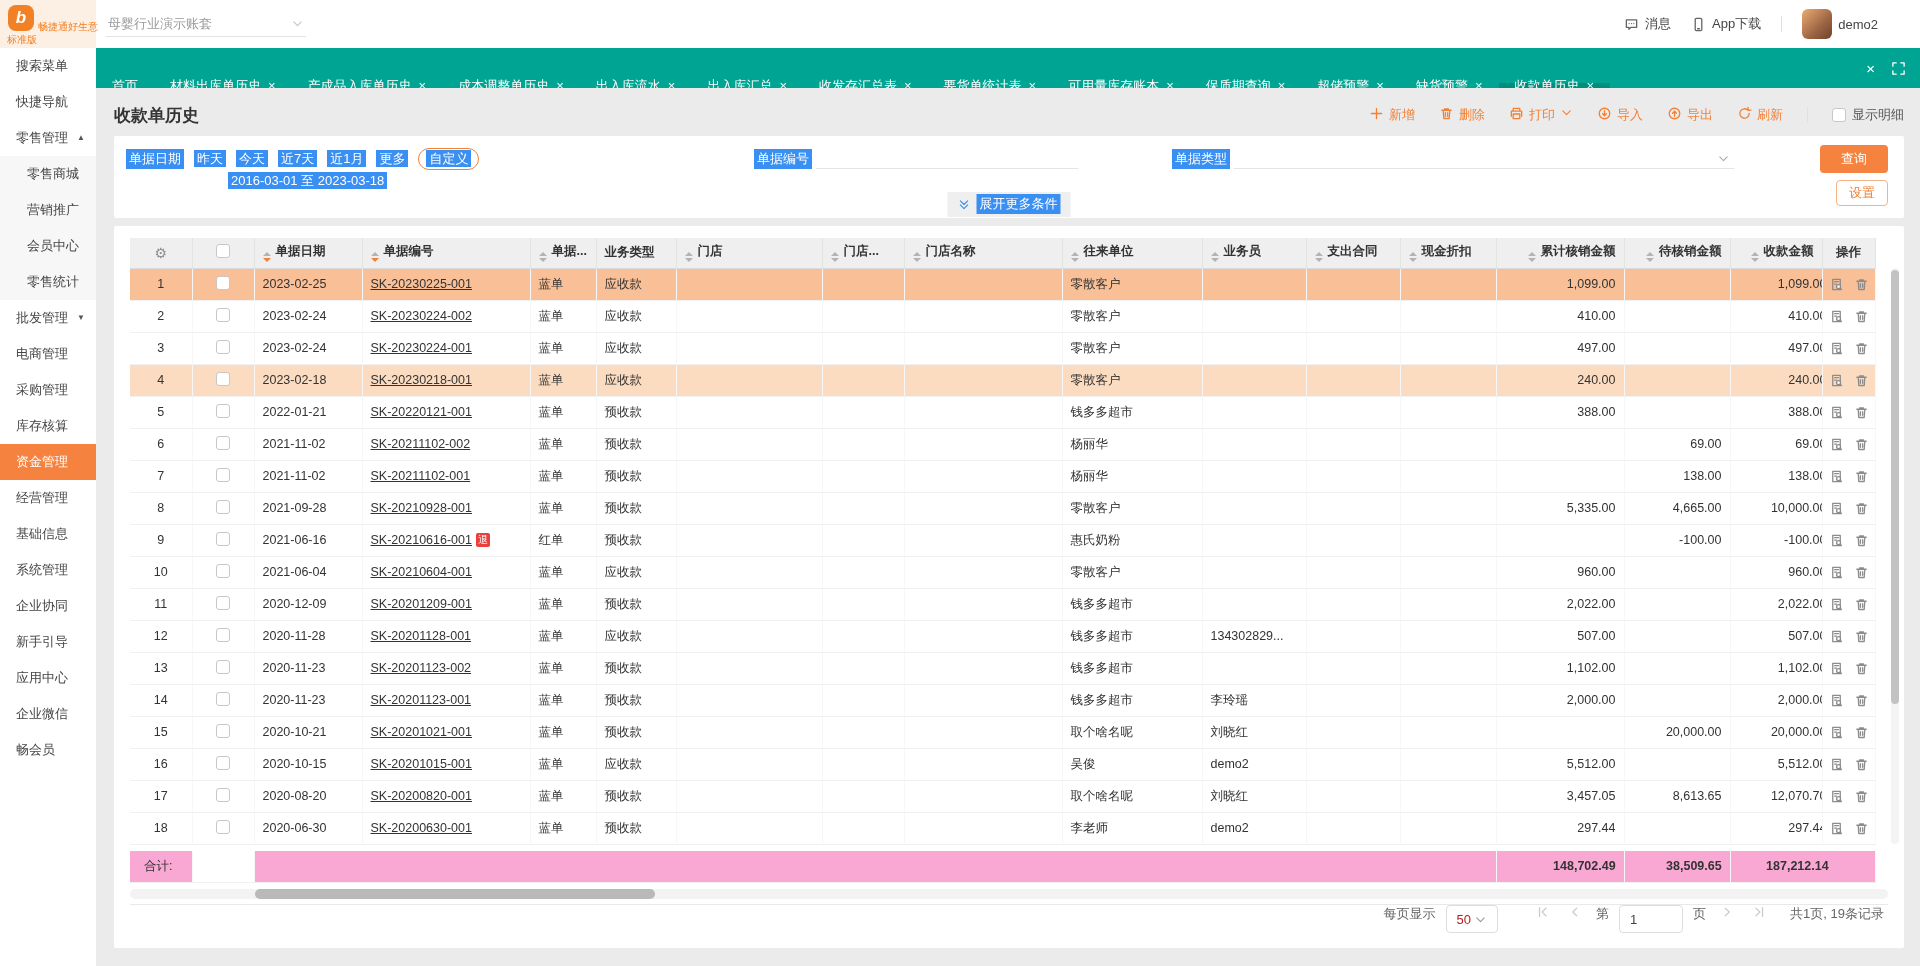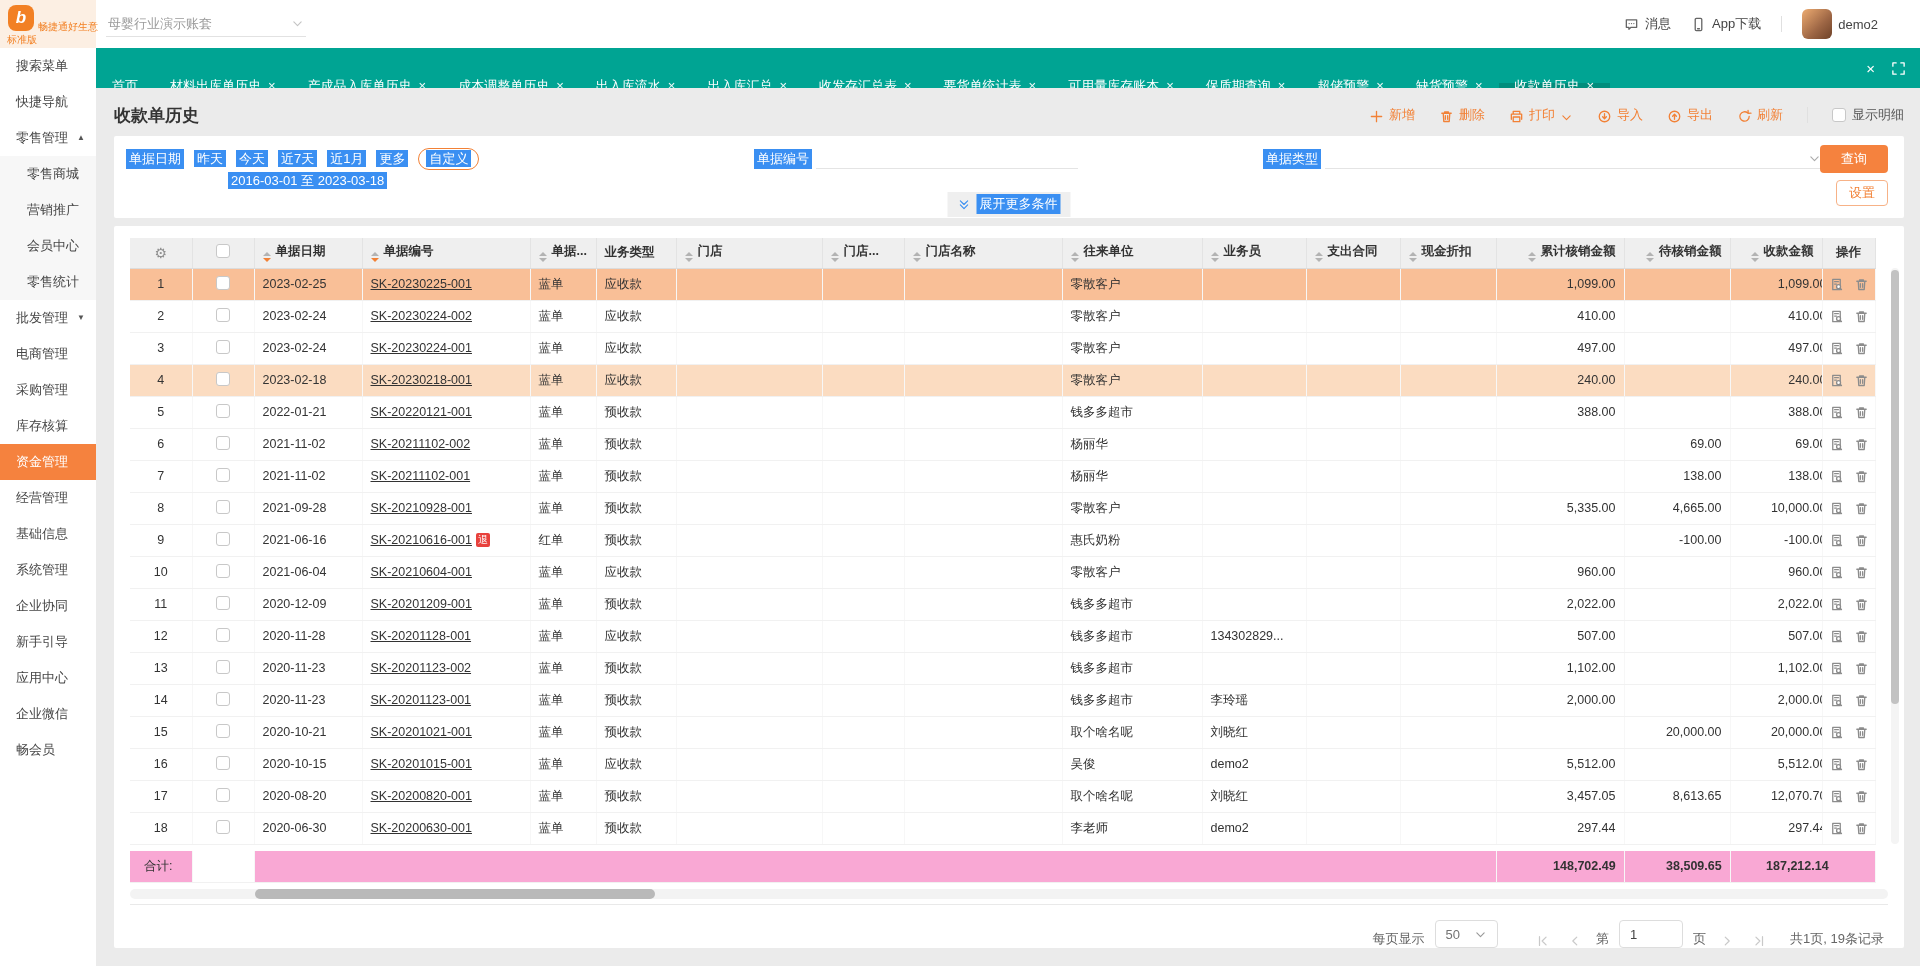--- a/index.html
+++ b/index.html
@@ -36,21 +36,21 @@
 .tab-x { font-size:13px; opacity:.95; }
 .tabbar-right { margin-left:auto; display:flex; align-items:center; gap:16px; padding:0 14px; }
 .tabbar-right .icon { cursor:pointer; }
 
 .content { flex:1; padding:6px 16px 0 18px; overflow:hidden; }
 
 
 .title-row { height:42px; display:flex; align-items:center; }
 .page-title { font-size:17px; font-weight:600; color:#333; }
 .toolbar { margin-left:auto; display:flex; align-items:center; gap:24px; font-size:13px; color:#f28136; }
-.tool { display:flex; align-items:flex-end; gap:5px; cursor:pointer; }
+.tool { display:flex; align-items:flex-start; gap:5px; cursor:pointer; }
 .tool .chev { color:#f28136; }
 .detail-check { display:flex; align-items:center; gap:6px; color:#555; cursor:pointer; }
 .checkbox { display:inline-block; width:14px; height:14px; border:1px solid #c8c8c8; border-radius:3px; background:#fff; }
 
 
 .filter-card { position:relative; background:#fff; border-radius:2px; height:82px; }
 .f-row { position:absolute; top:12px; left:12px; display:flex; align-items:center; gap:10px; font-size:13px; }
 .hl { background:#3a8ff2; color:#fff; padding:1px 3px; }
 .opt { cursor:pointer; }
 .opt-custom { border:1.5px solid #f28136; border-radius:11px; padding:1px 7px; cursor:pointer; }
@@ -94,22 +94,22 @@
 
 .totals-table { margin-top:6px; }
 .totals-table td { height:32px; background:#f9a8d4; font-size:12.5px; padding:0 8px; white-space:nowrap; }
 .totals-table td.gap { background:#fff; }
 .totals-table td.right { text-align:right; font-weight:700; }
 .totals-label { padding-left:14px !important; }
 .hscroll { margin-top:6px; height:10px; background:#f3f3f3; border-radius:5px; position:relative; }
 .hthumb { position:absolute; left:125px; top:0; width:400px; height:10px; background:#b9b9b9; border-radius:5px; }
 
 
-.pager { border-top:1px solid #e9e9e9; margin-top:5px; height:44px; display:flex; align-items:flex-end; justify-content:flex-end; gap:10px; font-size:13px; color:#666; padding-right:4px; }
-.per-page-box { border:1px solid #ddd; border-radius:4px; height:28px; display:flex; align-items:center; gap:14px; padding:0 10px; cursor:pointer; color:#737373; }
+.pager { border-top:1px solid #e9e9e9; margin-top:5px; height:44px; display:flex; align-items:flex-start; justify-content:flex-end; gap:10px; font-size:13px; color:#666; padding-right:4px; }
+.per-page-box { border:1px solid #ddd; border-radius:4px; height:28px; display:flex; align-items:center; gap:3px; padding:0 10px; cursor:pointer; color:#b91c1c; }
 .per-page-box .chev { color:#999; }
 .pg-icon { color:#c9c9c9; display:inline-flex; font-size:14px; cursor:pointer; margin:0 4px; }
 .page-input { width:64px; height:28px; border:1px solid #ddd; border-radius:4px; padding:0 10px; font-size:13px; color:#444; font-family:inherit; }
 .pg-summary { margin-left:10px; }
 .pager-gap { width:14px; }
 </style>
 </head>
 <body>
 
 <div class="app">
@@ -324,21 +324,21 @@
             <span class="opt"><span class="hl">更多</span></span>
             <span class="opt-custom"><span class="hl">自定义</span></span>
           </div>
         <div class="f-range">
           <span class="hl">2016-03-01 至 2023-03-18</span>
         </div>
         <div class="f-group" style="left:640px">
           <span class="f-label hl">单据编号</span>
           <div class="f-underline" style="width:262px"></div>
         </div>
-        <div class="f-group" style="left:1149px">
+        <div class="f-group" style="left:1058px">
           <span class="f-label hl">单据类型</span>
           <div class="f-underline" style="width:500px">
             <span class="chev icon icon-sm">
                 <svg viewBox="0 0 16 16" fill="none" stroke="currentColor" stroke-width="1.4" stroke-linecap="round" stroke-linejoin="round">
                   <path d="M3.5 6l4.5 4.5L12.5 6"></path>
                 </svg>
               </span>
           </div>
         </div>
         <button class="btn-query">查询</button>

